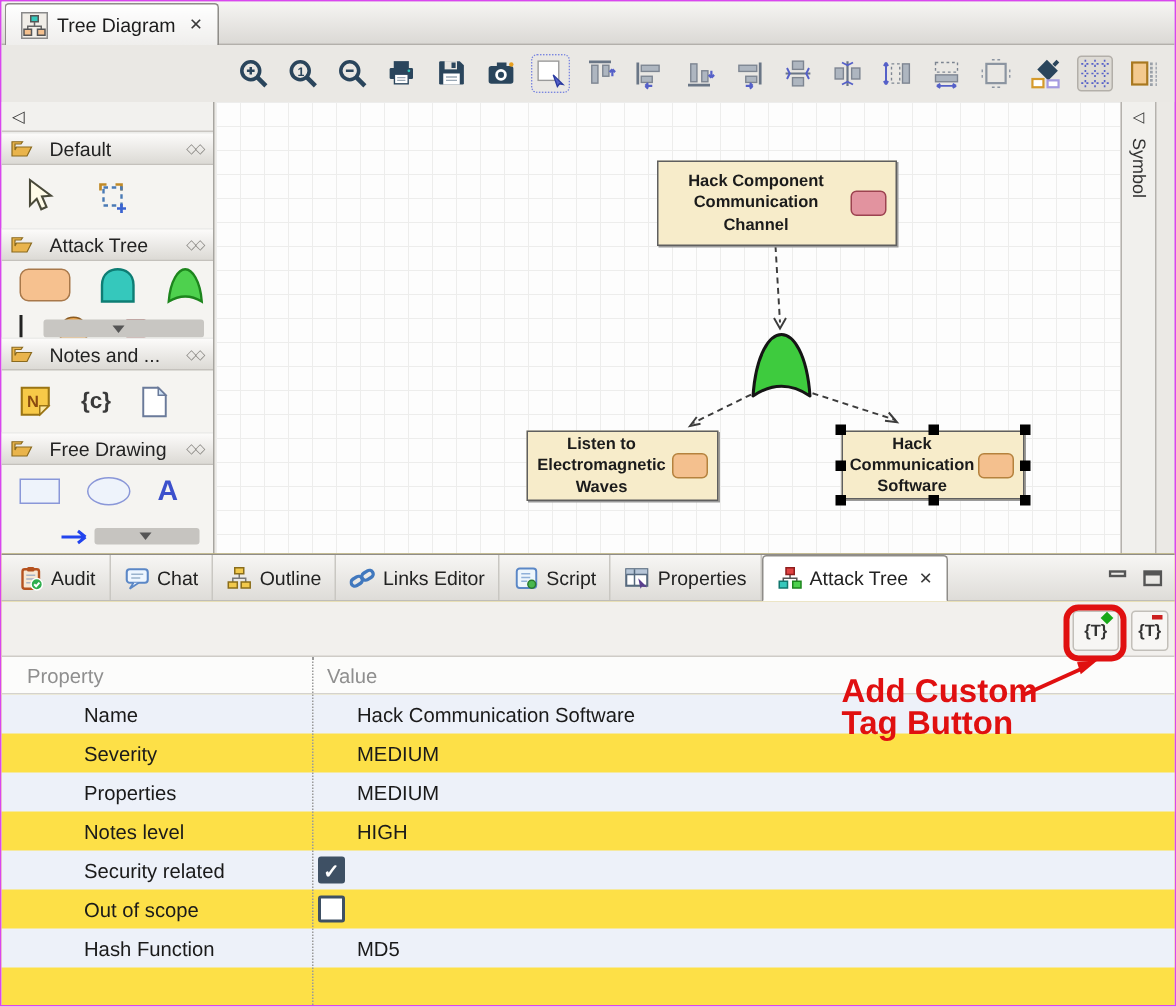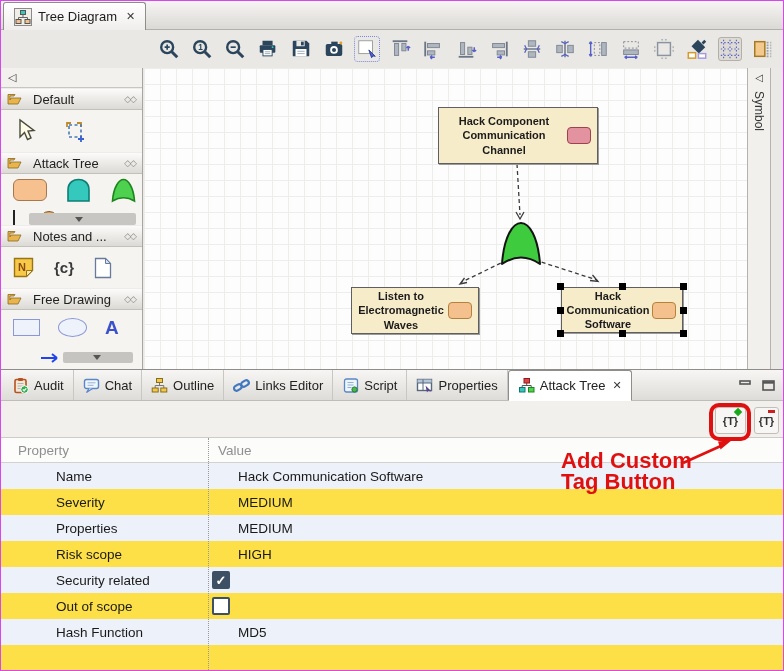--- a/index.html
+++ b/index.html
@@ -506,21 +506,21 @@
         </div>
         <div class="trow">
           <div class="p">Severity</div>
           <div class="v">MEDIUM</div>
         </div>
         <div class="trow">
           <div class="p">Properties</div>
           <div class="v">MEDIUM</div>
         </div>
         <div class="trow">
-          <div class="p">Risk scope</div>
+          <div class="p">Notes level</div>
           <div class="v">HIGH</div>
         </div>
         <div class="trow">
           <div class="p">Security related</div>
           <div class="cb checked">
               <span class="tick">✓</span>
             </div>
         </div>
         <div class="trow">
           <div class="p">Out of scope</div>

